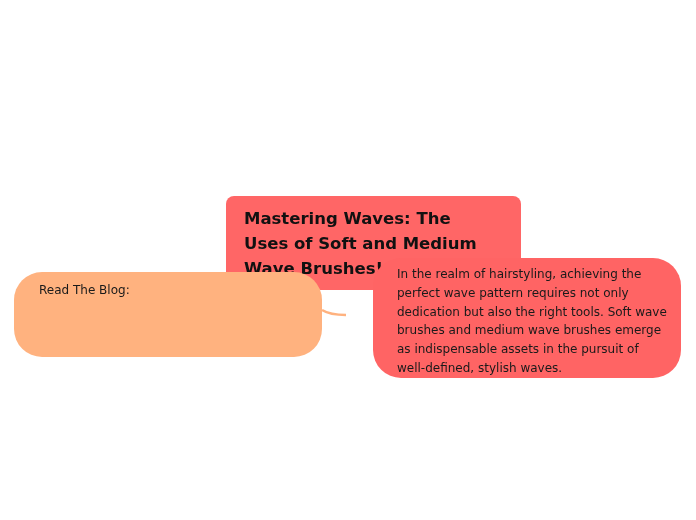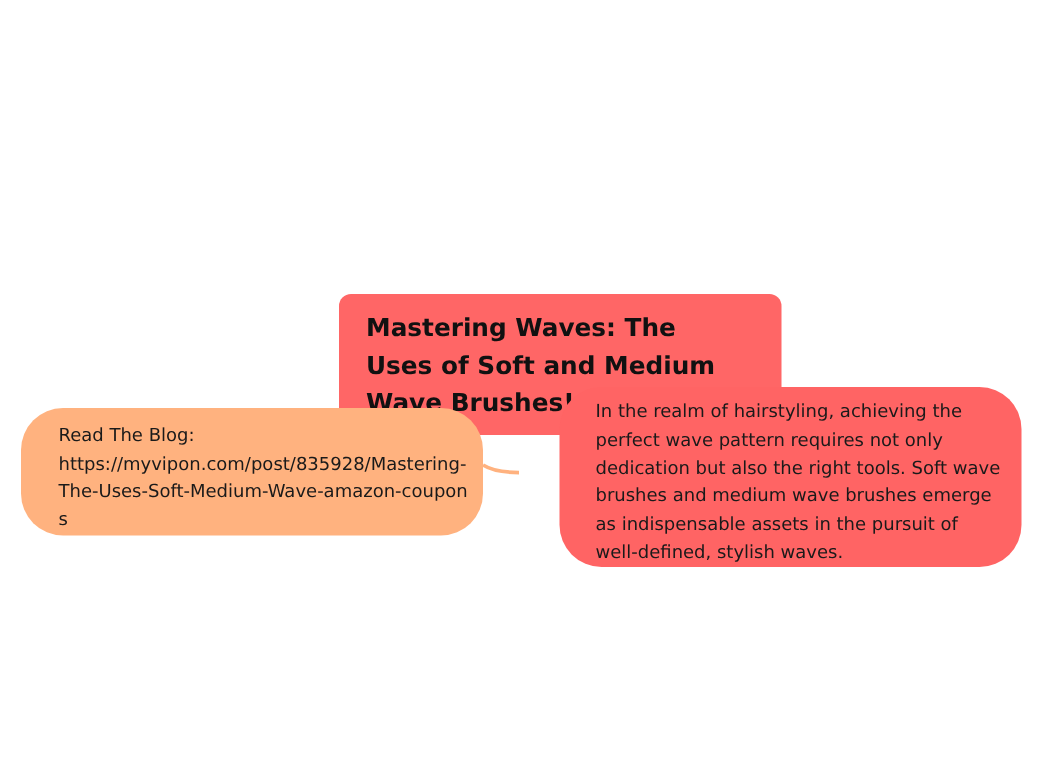--- a/index.html
+++ b/index.html
@@ -86,20 +86,19 @@
 
     <path d="M 466 254 L 468 258" stroke="#ff6464" stroke-width="2" fill="none"></path>
   </svg>
 
   <div class="node central">
     <span class="title-text">Mastering Waves: The Uses of Soft and Medium Wave Brushes!</span>
   </div>
 
   <div class="node left-node">
     <span>Read The Blog:</span>
-    <span>https://myvipon.com/post/835928/Mastering-The-Uses-Soft-Medium-Wave-amazon-coupons</span>
   </div>
 
   <div class="node right-node">
     <span>In the realm of hairstyling, achieving the perfect wave pattern requires not only dedication but also the right tools. Soft wave brushes and medium wave brushes emerge as indispensable assets in the pursuit of well-defined, stylish waves.</span>
   </div>
 
 </div>
 
 </body></html>

